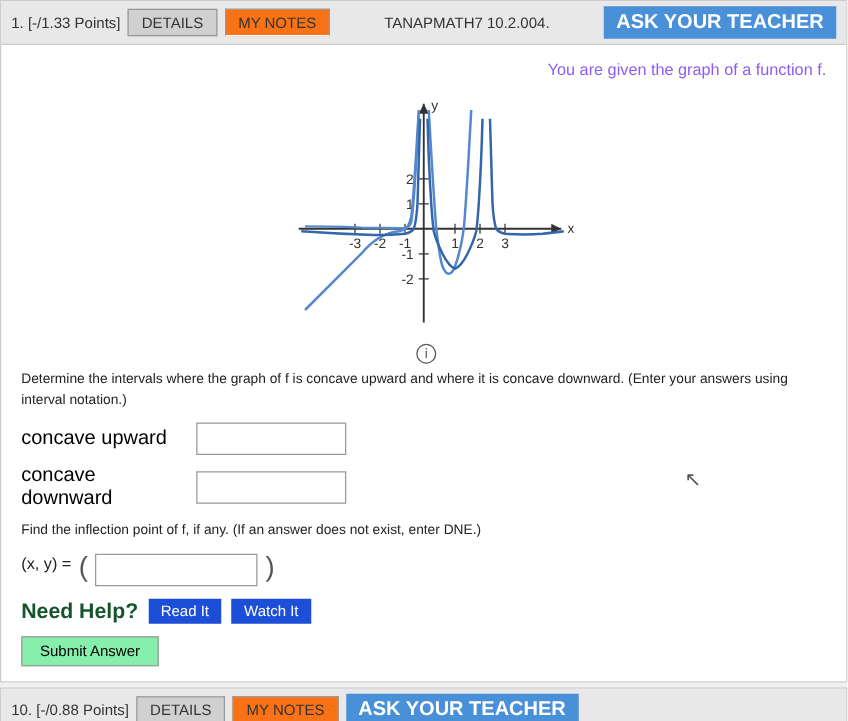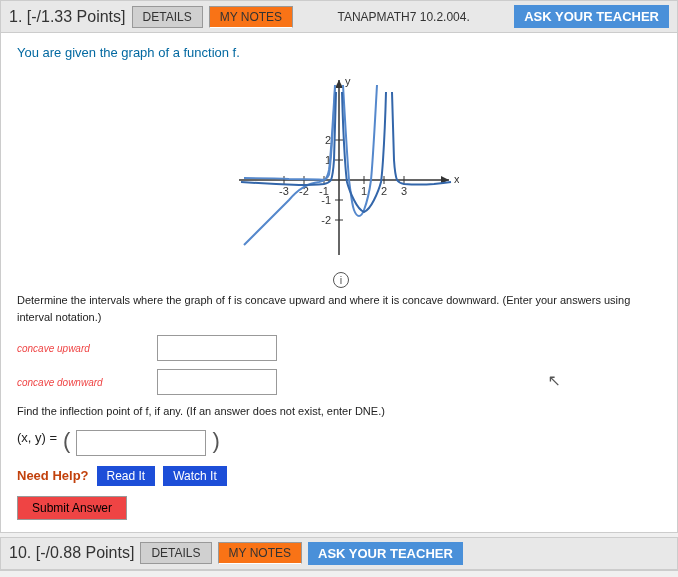--- a/index.html
+++ b/index.html
@@ -20,21 +20,21 @@
     .question-header {
       display: flex;
       align-items: center;
       background: #e8e8e8;
       border-bottom: 1px solid #ccc;
       padding: 4px 8px;
       gap: 6px;
     }
 
     .points-label {
-      font-size: 16px;
+      font-size: 12px;
       color: #333;
       white-space: nowrap;
     }
 
     .tab-btn {
       background: #d0d0d0;
       border: 1px solid #999;
       padding: 3px 10px;
       font-size: 12px;
       font-weight: normal;
@@ -52,34 +52,35 @@
       color: #333;
       flex: 1;
       text-align: center;
     }
 
     .ask-teacher-btn {
       background: #4a90d9;
       color: #fff;
       border: none;
       padding: 4px 10px;
-      font-size: 13px;
+      font-size: 16px;
       font-weight: bold;
       cursor: pointer;
       white-space: nowrap;
     }
 
     .question-body {
       padding: 12px 16px;
     }
 
     .question-intro {
       font-size: 13px;
-      color: #0369a1;
+      color: #8b5cf6;
       margin-bottom: 10px;
+      text-align: right;
     }
 
     .graph-container {
       display: flex;
       justify-content: center;
       margin: 8px 0 12px 0;
     }
 
     .graph-svg {
       display: block;
@@ -93,24 +94,23 @@
     }
 
     .input-row {
       display: flex;
       align-items: center;
       margin-bottom: 8px;
       gap: 10px;
     }
 
     .input-label {
-      font-size: 10px;
-      color: #ef4444;
+      font-size: 16px;
+      color: #000000;
       width: 130px;
-      font-style: italic;
     }
 
     .answer-input {
       border: 1px solid #999;
       padding: 3px 5px;
       font-size: 13px;
       width: 120px;
       height: 26px;
     }
 
@@ -141,40 +141,40 @@
     }
 
     .need-help-row {
       display: flex;
       align-items: center;
       gap: 8px;
       margin-bottom: 10px;
     }
 
     .need-help-label {
-      font-size: 13px;
+      font-size: 17px;
       font-weight: bold;
-      color: #c2410c;
+      color: #14532d;
     }
 
     .help-btn {
       background: #1d4ed8;
       color: #fff;
       border: none;
       padding: 3px 10px;
       font-size: 12px;
       cursor: pointer;
     }
 
     .submit-row {
       margin-top: 4px;
     }
 
     .submit-btn {
-      background: #ef4444;
+      background: #86efac;
       border: 1px solid #999;
       padding: 4px 14px;
       font-size: 12px;
       cursor: pointer;
     }
 
     .info-circle {
       display: inline-block;
       width: 16px;
       height: 16px;

